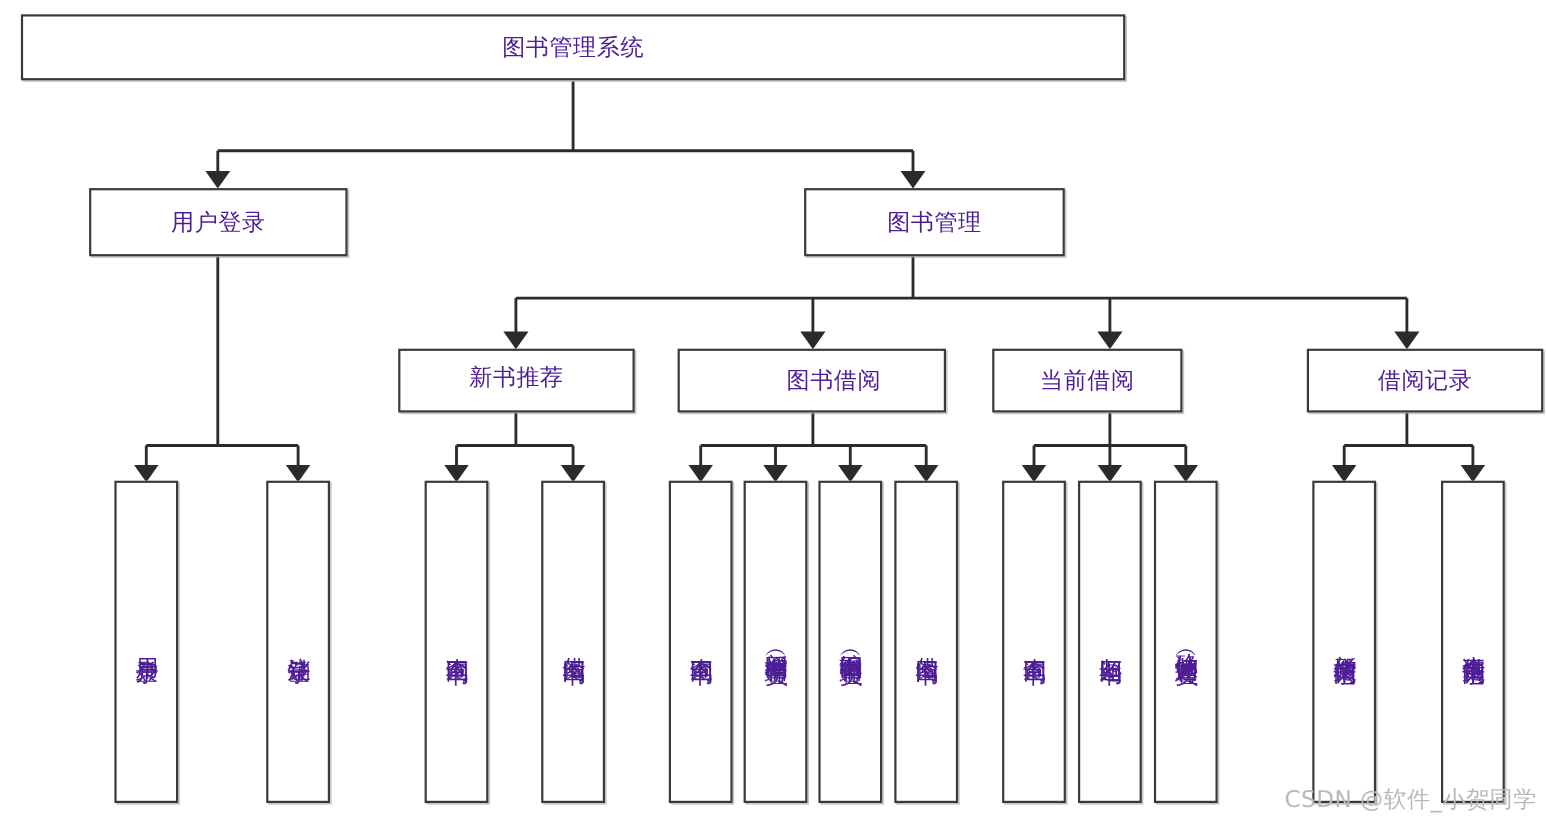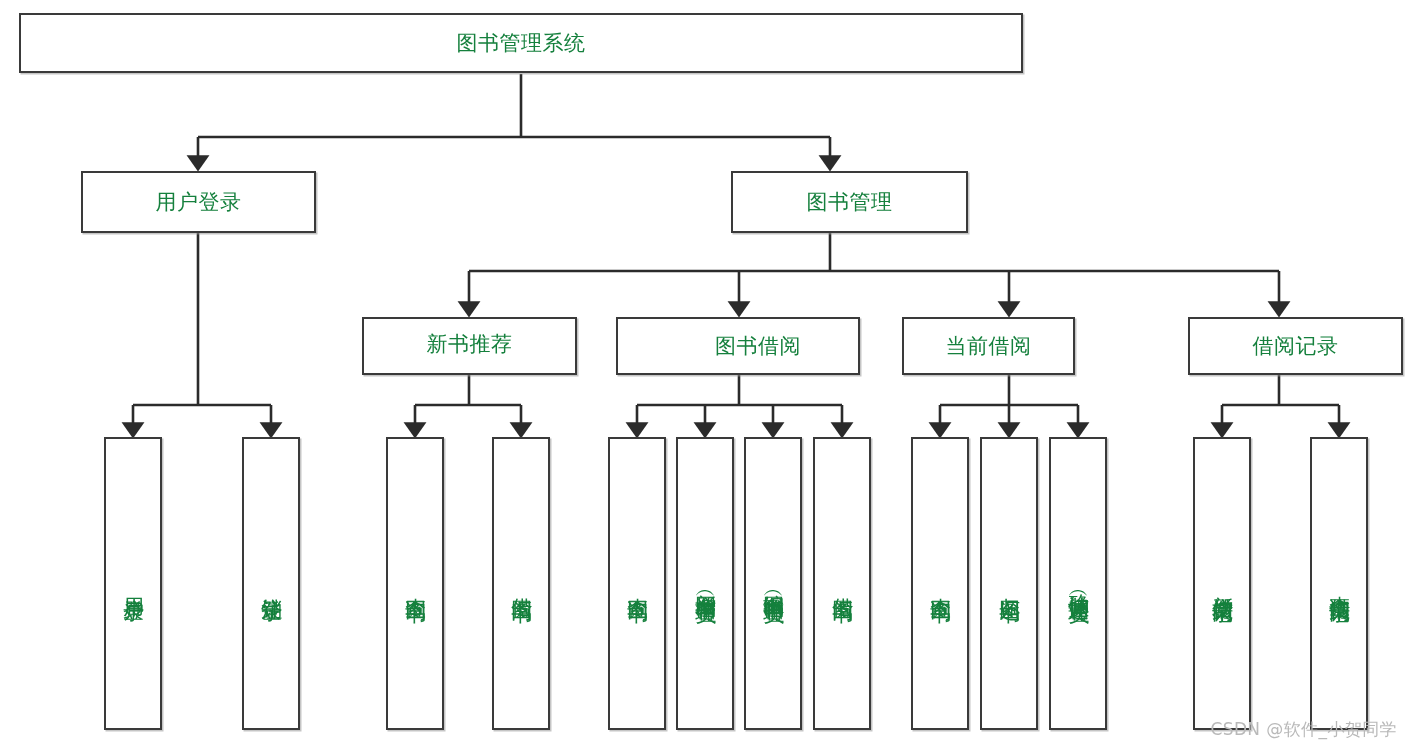--- a/index.html
+++ b/index.html
@@ -30,21 +30,21 @@
     position: absolute;
     box-sizing: border-box;
     background: #ffffff;
     border: 2.5px solid #3a3a3a;
     display: flex;
     align-items: center;
     justify-content: center;
     box-shadow: 1.5px 1.5px 0 rgba(150,150,150,0.55);
   }
   .node-label {
-    color: #15803d;
+    color: #4c1d95;
     text-align: right;
     line-height: 1.28;
     letter-spacing: 0.5px;
     white-space: nowrap;
   }
   .node.horizontal .node-label {
     font-size: 21px;
   }
   .node.vertical {
     align-items: center;
@@ -56,21 +56,21 @@
     font-size: 21px;
     line-height: 1.12;
     letter-spacing: 1.5px;
     max-height: 276px;
     white-space: normal;
   }
   .watermark {
     position: absolute;
     right: 8px;
     bottom: 6px;
-    font-size: 17px;
+    font-size: 21px;
     color: #b9b9b9;
     letter-spacing: 0.4px;
     white-space: nowrap;
     user-select: none;
   }
 </style>
 </head>
 <body>
 
 <div id="diagram-root">

